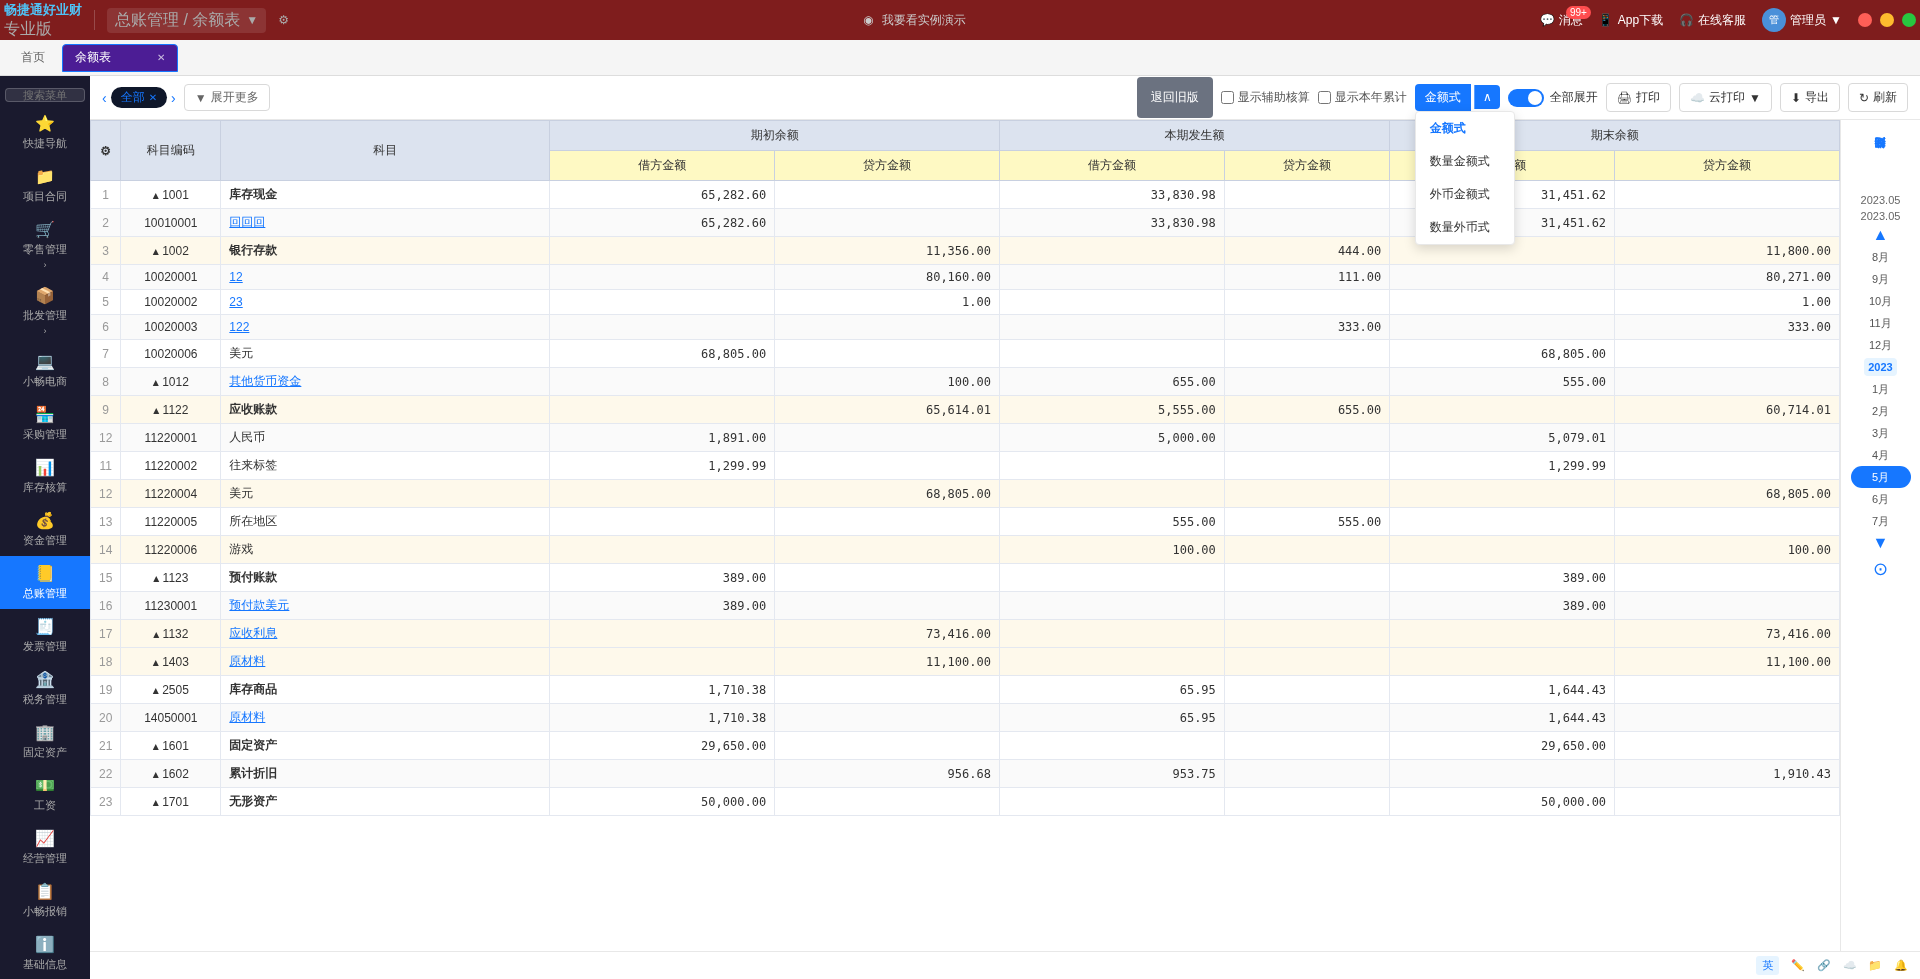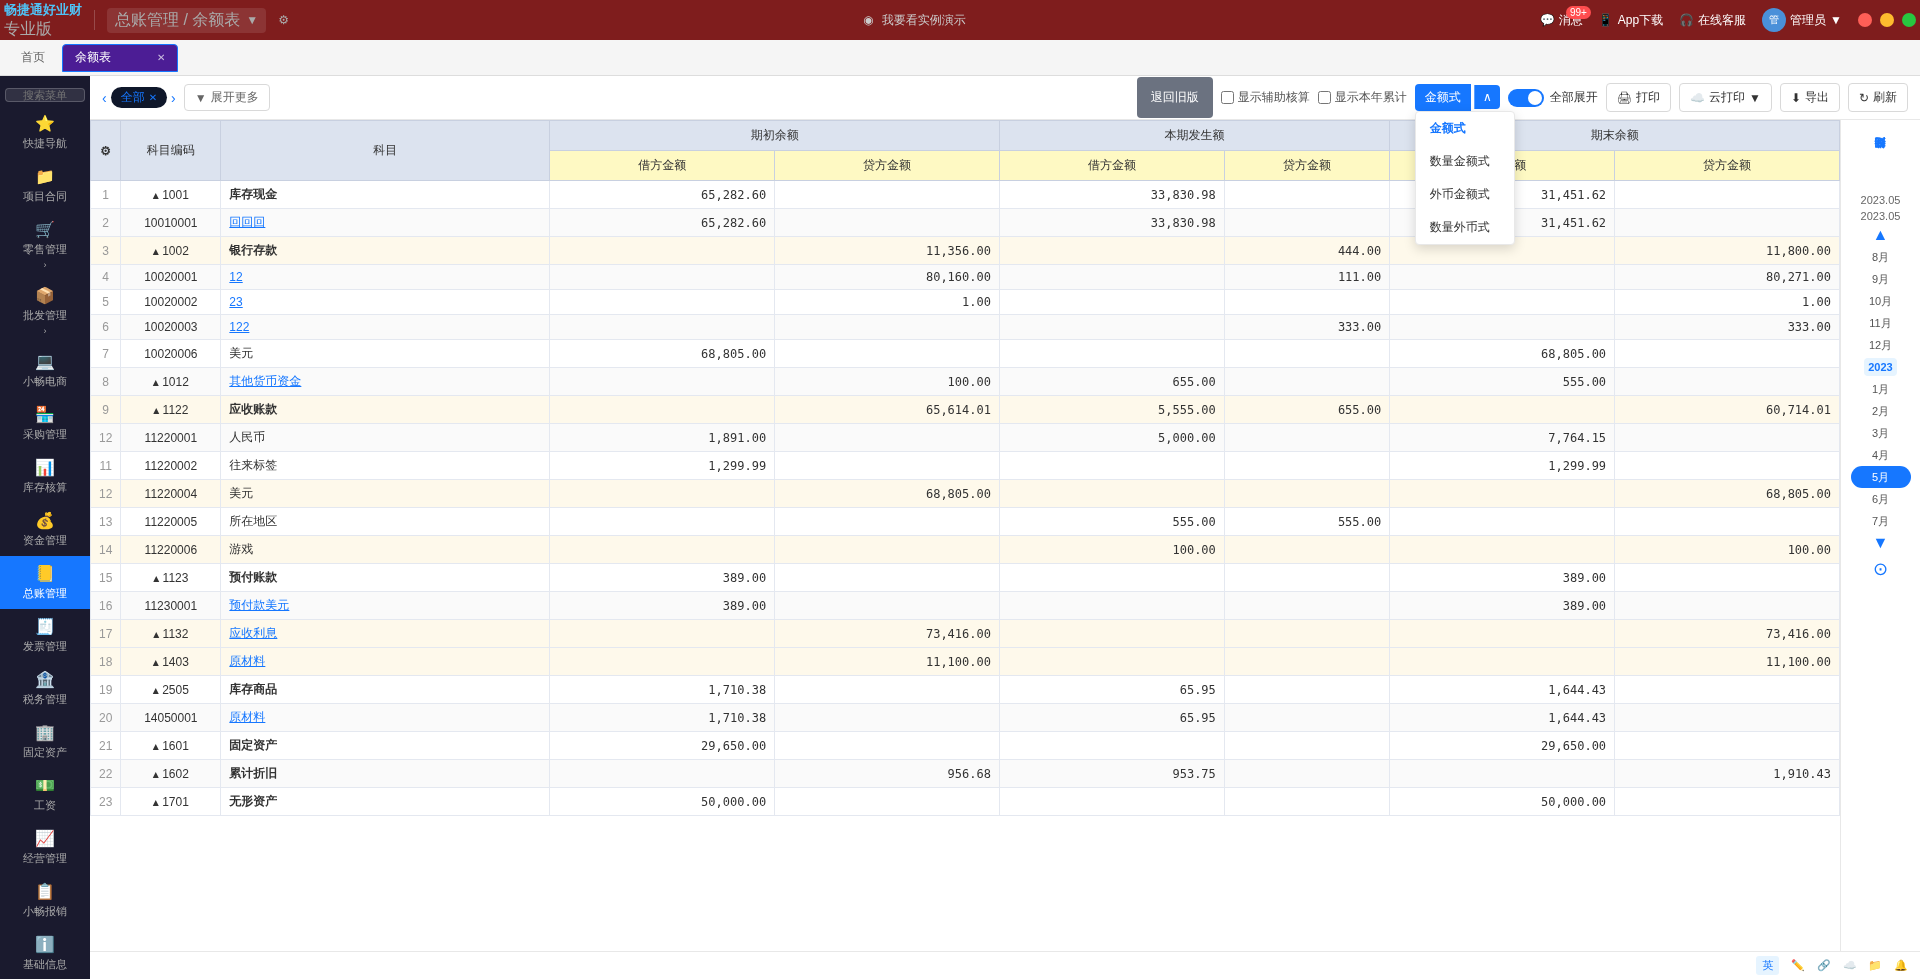--- a/index.html
+++ b/index.html
@@ -418,21 +418,21 @@
     <td class="td-num">60,714.01</td>
   </tr>
               <tr class="tr-odd">
     <td class="row-no">12</td>
     <td class="td-code">11220001</td>
     <td class="td-name"><span>    人民币</span></td>
     <td class="td-num">1,891.00</td>
     <td class="td-num"></td>
     <td class="td-num">5,000.00</td>
     <td class="td-num"></td>
-    <td class="td-num">7,764.15</td>
+    <td class="td-num">5,079.01</td>
     <td class="td-num"></td>
   </tr>
               <tr class="tr-even">
     <td class="row-no">11</td>
     <td class="td-code">11220002</td>
     <td class="td-name"><span>    往来标签</span></td>
     <td class="td-num">1,299.99</td>
     <td class="td-num"></td>
     <td class="td-num"></td>
     <td class="td-num"></td>

